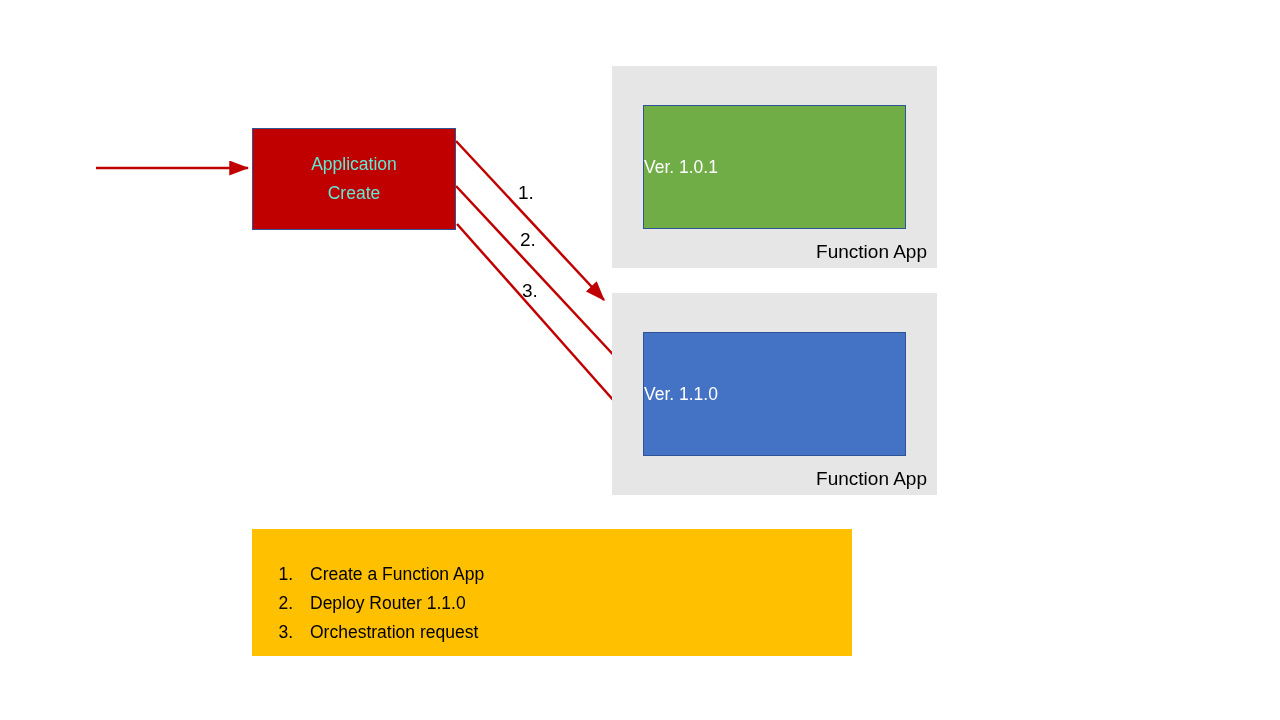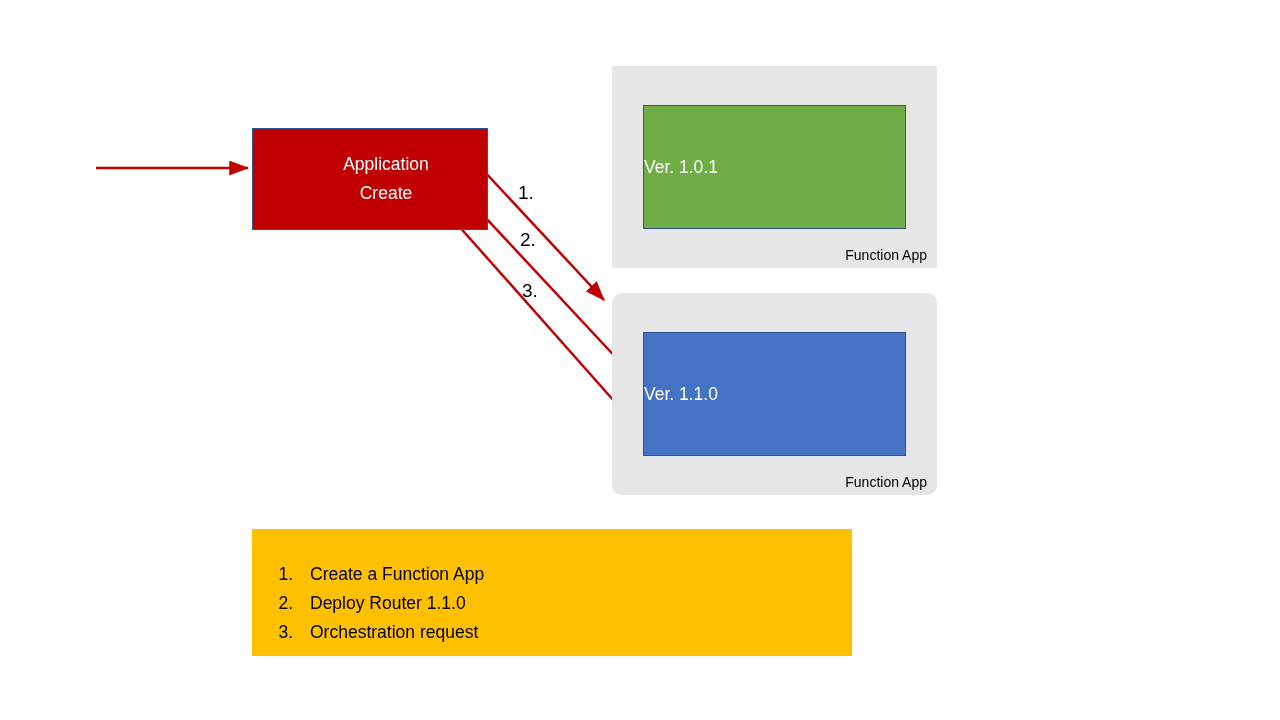--- a/index.html
+++ b/index.html
@@ -27,25 +27,24 @@
   }
   .router-box {
     position: absolute;
     left: 252px; top: 128px;
     width: 202px; height: 100px;
     border: 1.5px solid #2F5496;
     display: flex;
     flex-direction: column;
     align-items: center;
     justify-content: center;
-    color: #ffffff;
+    color: #5eead4;
     font-size: 17.5px;
     line-height: 29px;
     text-align: center;
-    padding-left: 32px;
   }
   .fa-container {
     position: absolute;
     width: 325px; height: 202px;
   }
   .fa-container.top { left: 612px; top: 66px; }
   .fa-container.bottom { left: 612px; top: 293px; }
   .version-box {
     position: absolute;
     left: 31px; top: 39px;
@@ -54,21 +53,21 @@
     display: flex;
     align-items: center;
     justify-content: flex-start;
     color: #ffffff;
     font-size: 17.5px;
   }
   .fa-label {
     position: absolute;
     right: 10px; bottom: 5px;
     color: #000000;
-    font-size: 14px;
+    font-size: 19px;
   }
   .arrow-num {
     position: absolute;
     color: #000000;
     font-size: 19px;
   }
   .arrow-num.n1 { left: 518px; top: 182px; }
   .arrow-num.n2 { left: 520px; top: 229px; }
   .arrow-num.n3 { left: 522px; top: 280px; }
   .legend-box {
@@ -113,21 +112,21 @@
   <div class="arrow-num n2">2.</div>
   <div class="arrow-num n3">3.</div>
 
   <div class="fa-container top" style="background-color: rgb(231, 230, 230);">
     <div class="version-box" style="background-color: rgb(112, 173, 71);">
       <span>Ver. 1.0.1</span>
     </div>
     <div class="fa-label">Function App</div>
   </div>
 
-  <div class="fa-container bottom" style="background-color: rgb(231, 230, 230); border-radius: 10px;">
+  <div class="fa-container bottom" style="background-color: rgb(231, 230, 230);">
     <div class="version-box" style="background-color: rgb(68, 114, 196);">
       <span>Ver. 1.1.0</span>
     </div>
     <div class="fa-label">Function App</div>
   </div>
 
   <div class="legend-box" style="background-color: rgb(255, 192, 0);">
     <ol>
       <li>Create a Function App</li>
       <li>Deploy Router 1.1.0</li>

